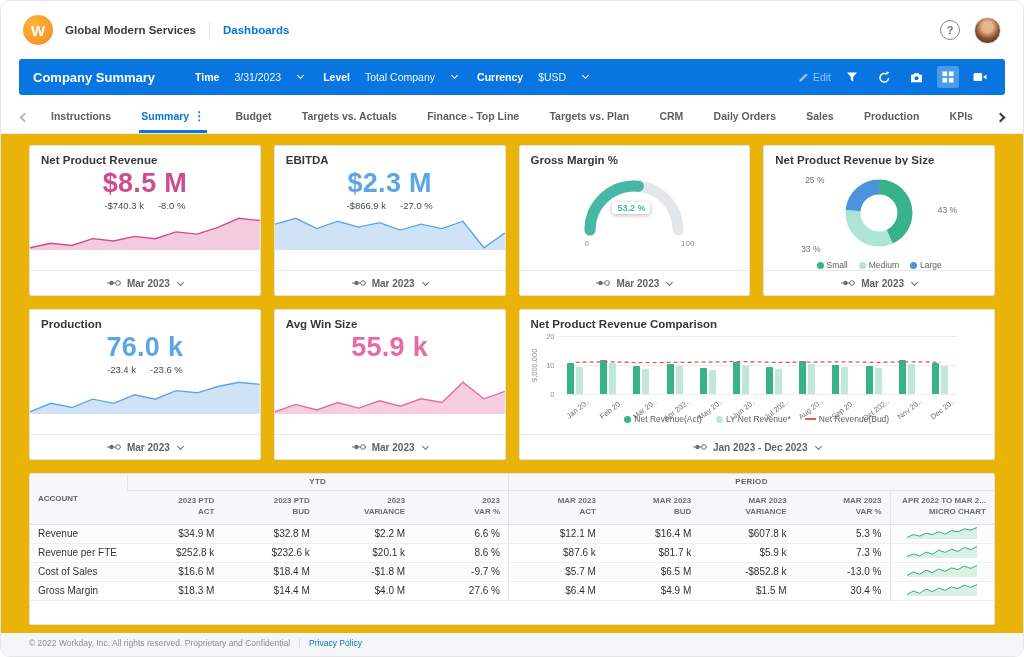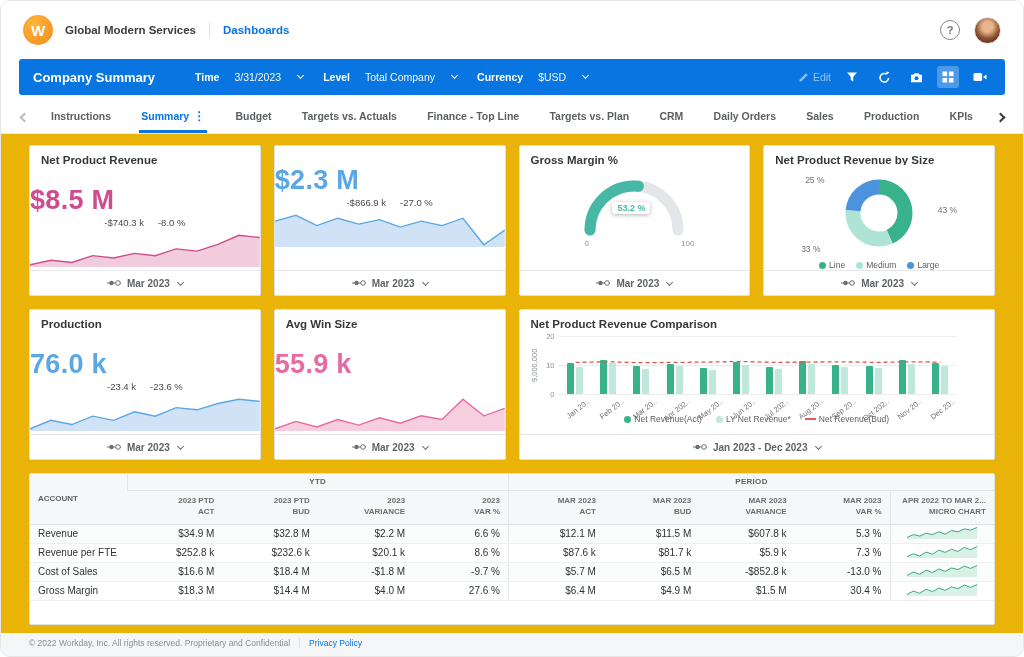--- a/index.html
+++ b/index.html
@@ -42,21 +42,21 @@
   .tab.active{color:#0875e1;border-bottom-color:#0875e1}
   .tabmenu{color:#0875e1;font-size:12px;line-height:1}
 
   
   .content{flex:1;background:#eab308;padding:11px 28px 0}
   .grid{display:grid;grid-template-columns:repeat(4,1fr);gap:13px;margin-bottom:13px}
   .card{background:#fff;border:1px solid #dfe2e4;border-radius:2px;display:flex;flex-direction:column;position:relative;overflow:hidden}
   .grid .card{height:151px}
   .span2{grid-column:span 2}
   .card-title{font-size:11.5px;font-weight:bold;color:#35383a;padding:8px 11px 0;white-space:nowrap;overflow:hidden;text-overflow:ellipsis}
-  .metric-value{font-size:27px;font-weight:bold;margin-top:19px;letter-spacing:.3px}
+  .metric-value{text-align:center;font-size:27px;font-weight:bold;margin-top:2px;letter-spacing:.3px}
   .metric-delta{display:flex;justify-content:center;gap:14px;font-size:9.5px;color:#46494b;height:13px;margin-top:1px}
   .spark{height:34px;margin-top:3px}
   .spark svg{display:block;width:100%;height:100%}
   .card-foot{margin-top:auto;border-top:1px solid #e6e8ea;height:25px;display:flex;align-items:center;justify-content:center;gap:6px;font-size:10px;font-weight:bold;color:#5f6366;flex:0 0 auto}
   .card-foot .chev{border-color:#6b6f72;margin-top:-2px}
 
   
   .gauge-wrap{position:relative;width:132px;height:78px;margin:4px auto 0}
   .gauge-pill{position:absolute;left:44px;top:32px;background:#fff;border-radius:3px;padding:1px 5px;font-size:9px;font-weight:bold;box-shadow:0 1px 4px rgba(0,0,0,.3)}
   .gmin,.gmax{position:absolute;bottom:0;font-size:8px;color:#8a8f93}
@@ -250,20 +250,21 @@
               <line x1="0" y1="4" x2="14" y2="4" stroke="#6b6f72"></line>
               <circle cx="4.5" cy="4" r="2.2" fill="#6b6f72"></circle>
               <circle cx="11" cy="4" r="2.3" fill="#fff" stroke="#6b6f72"></circle>
             </svg>
           <span data-interactable="false">Mar 2023</span>
           <span class="chev" data-interactable="false"></span>
         </div>
       </div>
 
       <div class="card" data-interactable="false">
+        <div class="card-title" data-interactable="false">EBITDA</div>
         <div class="metric-value" data-interactable="false" style="color: rgb(91, 167, 230);">$2.3 M</div>
         <div class="metric-delta" data-interactable="false">
           <span data-interactable="false">-$866.9 k</span>
           <span data-interactable="false">-27.0 %</span>
         </div>
         <div class="spark" data-interactable="false">
             <svg viewBox="0 0 100 30" preserveAspectRatio="none" data-interactable="false">
               <path d="M0.0,7.2L9.1,2.0L18.2,11.1L27.3,4.6L36.4,9.8L45.5,5.9L54.5,12.4L63.6,7.2L72.7,11.1L81.8,4.6L90.9,28.0L100.0,15.0 L100,30 L0,30 Z" fill="#cfe2f6"></path>
               <path d="M0.0,7.2L9.1,2.0L18.2,11.1L27.3,4.6L36.4,9.8L45.5,5.9L54.5,12.4L63.6,7.2L72.7,11.1L81.8,4.6L90.9,28.0L100.0,15.0" fill="none" stroke="#5ba7e6" stroke-width="1.4" vector-effect="non-scaling-stroke"></path>
             </svg>
@@ -309,21 +310,21 @@
               <circle cx="44" cy="44" r="26" fill="none" stroke="#aee4d6" stroke-width="15" stroke-dasharray="53.91 163.36" stroke-dashoffset="-70.25" transform="rotate(-90 44 44)" data-interactable="false"></circle>
               <circle cx="44" cy="44" r="26" fill="none" stroke="#4b93dd" stroke-width="15" stroke-dasharray="40.84 163.36" stroke-dashoffset="-124.16" transform="rotate(-90 44 44)" data-interactable="false"></circle>
             </svg>
           <span class="co co-tl" data-interactable="false">25 %</span>
           <span class="co co-r" data-interactable="false">43 %</span>
           <span class="co co-bl" data-interactable="false">33 %</span>
         </div>
         <div class="donut-legend" data-interactable="false">
           <span class="litem" data-interactable="false">
               <i class="ldot" data-interactable="false" style="background: rgb(56, 178, 138);"></i>
-              <span data-interactable="false">Line</span>
+              <span data-interactable="false">Small</span>
             </span>
           <span class="litem" data-interactable="false">
               <i class="ldot" data-interactable="false" style="background: rgb(174, 228, 214);"></i>
               <span data-interactable="false">Medium</span>
             </span>
           <span class="litem" data-interactable="false">
               <i class="ldot" data-interactable="false" style="background: rgb(75, 147, 221);"></i>
               <span data-interactable="false">Large</span>
             </span>
         </div>
@@ -550,21 +551,21 @@
             </tr>
           </thead>
         <tbody id="pnl-body">
             <tr data-interactable="false">
               <td class="td-acct" data-interactable="false">Revenue</td>
               <td class="td-val" data-interactable="false">$34.9 M</td>
               <td class="td-val" data-interactable="false">$32.8 M</td>
               <td class="td-val" data-interactable="false">$2.2 M</td>
               <td class="td-val" data-interactable="false">6.6 %</td>
               <td class="td-val sep" data-interactable="false">$12.1 M</td>
-              <td class="td-val" data-interactable="false">$11.5 M</td>
+              <td class="td-val" data-interactable="false">$16.4 M</td>
               <td class="td-val" data-interactable="false">$607.8 k</td>
               <td class="td-val" data-interactable="false">5.3 %</td>
               <td class="td-spark sep" data-interactable="false"><svg width="70" height="13" viewBox="0 0 70 13" data-interactable="false">
                   <path d="M0.0,11.5L6.4,8.6L12.7,10.1L19.1,7.2L25.5,8.6L31.8,5.8L38.2,8.1L44.5,4.6L50.9,5.8L57.3,2.9L63.6,4.1L70.0,1.5 L70,13 L0,13 Z" fill="#d9f0e5"></path>
                   <path d="M0.0,11.5L6.4,8.6L12.7,10.1L19.1,7.2L25.5,8.6L31.8,5.8L38.2,8.1L44.5,4.6L50.9,5.8L57.3,2.9L63.6,4.1L70.0,1.5" fill="none" stroke="#38a981" stroke-width="1"></path>
                 </svg></td>
             </tr>
             <tr data-interactable="false">
               <td class="td-acct" data-interactable="false">Revenue per FTE</td>
               <td class="td-val" data-interactable="false">$252.8 k</td>

